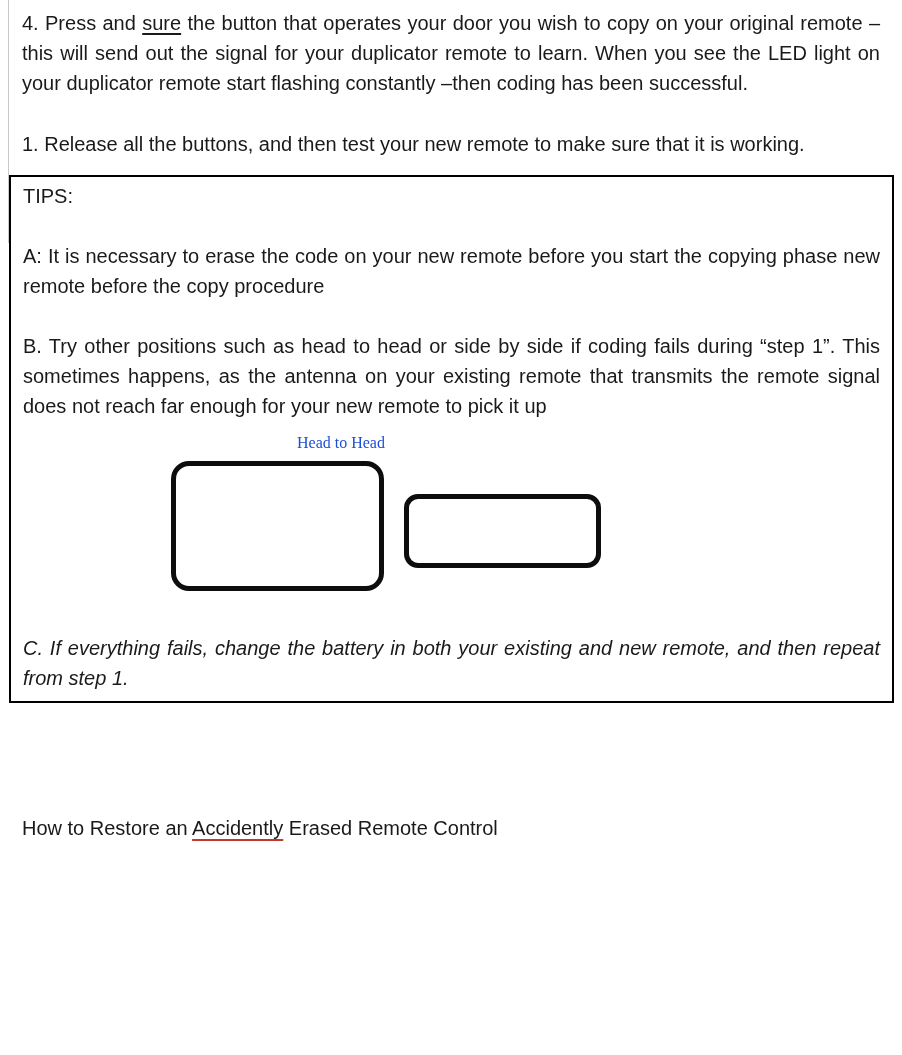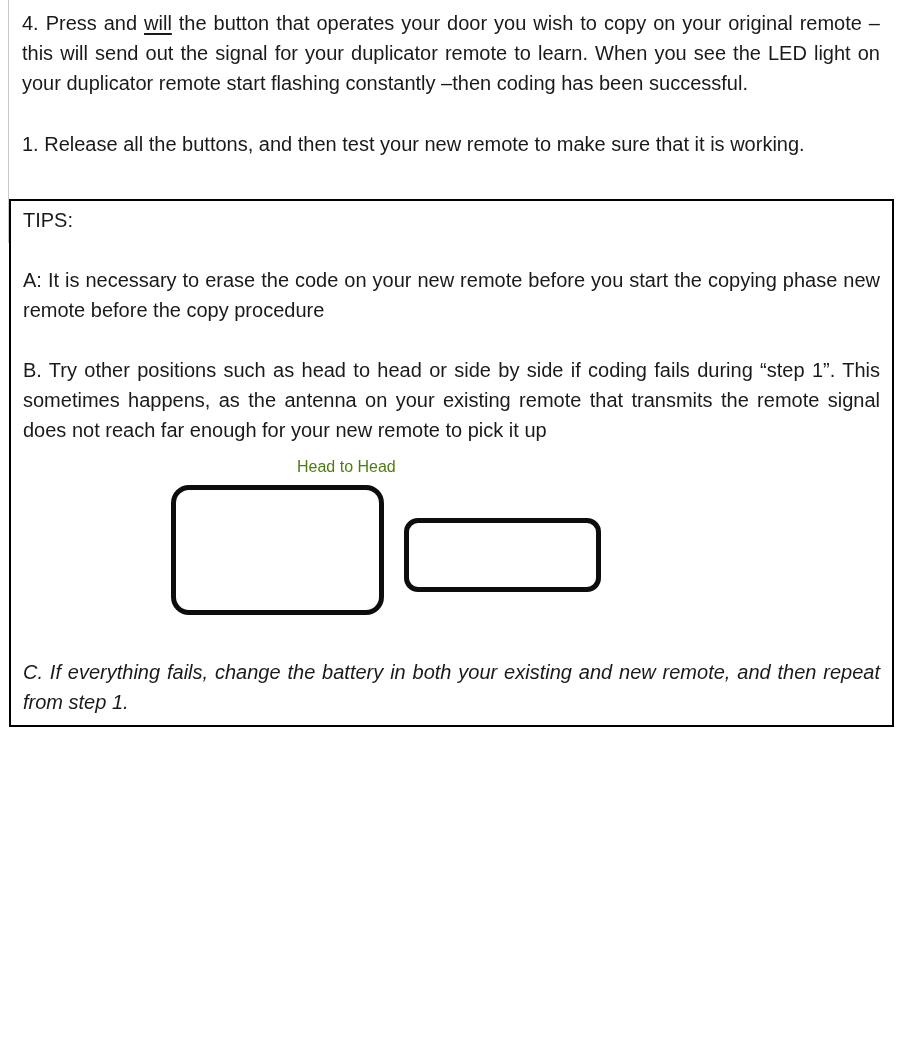--- a/index.html
+++ b/index.html
@@ -43,42 +43,42 @@
     text-underline-offset: 3px;
   }
   .u-red {
     text-decoration: underline;
     text-decoration-color: #c0392b;
     text-decoration-thickness: 2px;
     text-underline-offset: 4px;
   }
   .tips-box {
     border: 2px solid #000000;
-    margin: 40px -14px 0 -13px;
+    margin: 16px -14px 0 -13px;
     padding: 4px 12px 8px 12px;
   }
   .tips-title {
     line-height: 30px;
   }
   .tip {
     margin-top: 30px;
   }
   .diagram {
     position: relative;
     height: 160px;
     margin-top: 12px;
   }
   .diagram-label {
     position: absolute;
     left: 274px;
     top: 0;
-    font-family: Liberation Sans, sans-serif;
+    font-family: Liberation Serif, serif;
     font-size: 16px;
     line-height: 20px;
-    color: #4d7c0f;
+    color: #1d4ed8;
   }
   .remote {
     position: absolute;
     border: 5px solid #0d0d0d;
     background: #ffffff;
     box-sizing: border-box;
   }
   .remote-large {
     left: 148px;
     top: 28px;
@@ -105,35 +105,36 @@
     margin-top: 31px;
   }
 </style>
 </head>
 <body>
 
 <div class="edge-line"></div>
 
 <div class="page">
 
-  <p class="justified"><span>4. Press and </span><span class="u-black">will</span><span> the button that operates your door you wish to copy on your original remote – this will send out the signal for your duplicator remote to learn. When you see the LED light on your duplicator remote start flashing constantly –then coding has been successful.</span></p>
+  <p class="justified"><span>4. Press and </span><span class="u-black">sure</span><span> the button that operates your door you wish to copy on your original remote – this will send out the signal for your duplicator remote to learn. When you see the LED light on your duplicator remote start flashing constantly –then coding has been successful.</span></p>
 
   <p class="step4">1. Release all the buttons, and then test your new remote to make sure that it is working.</p>
 
   <div class="tips-box">
     <p class="tips-title">TIPS:</p>
 
     <p class="tip justified">A: It is necessary to erase the code on your new remote before you start the copying phase new remote before the copy procedure</p>
 
     <p class="tip justified">B. Try other positions such as head to head or side by side if coding fails during “step 1”. This sometimes happens, as the antenna on your existing remote that transmits the remote signal does not reach far enough for your new remote to pick it up</p>
 
     <div class="diagram">
       <span class="diagram-label">Head to Head</span>
       <div class="remote remote-large"></div>
       <div class="remote remote-small"></div>
     </div>
 
     <p class="tip-c justified">C. If everything fails, change the battery in both your existing and new remote, and then repeat from step 1.</p>
   </div>
 
+  <p class="restore-heading"><span>How to Restore an </span><span class="u-red">Accidently</span><span> Erased Remote Control</span></p>
 
 
 </div>
 
 </body></html>

